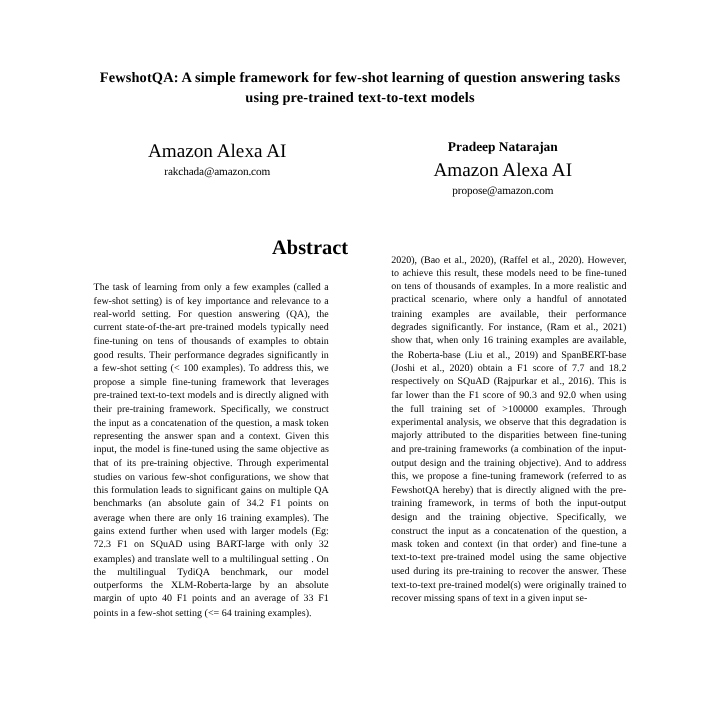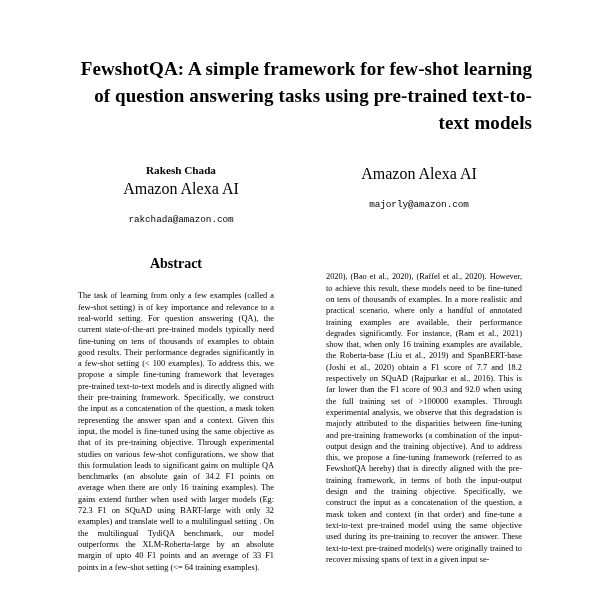--- a/index.html
+++ b/index.html
@@ -15,22 +15,22 @@
     overflow: hidden;
   }
   .page {
     width: 600px;
     height: 600px;
     box-sizing: border-box;
     padding: 56px 62px 0 62px;
     position: relative;
   }
   .title {
-    text-align: right;
-    font-size: 19px;
+    text-align: center;
+    font-size: 12px;
     font-weight: bold;
     line-height: 1.42;
     margin: 0 6px 0 6px;
     letter-spacing: 0.1px;
   }
   .authors {
     display: flex;
     justify-content: center;
     margin-top: 26px;
     margin-bottom: 0;
@@ -41,65 +41,65 @@
     line-height: 1.38;
   }
   .author-name {
     font-size: 11.2px;
     font-weight: bold;
   }
   .author-affil {
     font-size: 16px;
   }
   .author-email {
-    font-family: Liberation Mono, monospace;
+    font-family: Liberation Serif, serif;
     font-size: 9.4px;
     letter-spacing: -0.1px;
-    margin-top: 14px;
+    margin-top: 0;
   }
   .columns {
     display: flex;
     margin-top: 28px;
     gap: 20px;
   }
   .col {
     width: 228px;
     font-size: 8.35px;
     line-height: 1.355;
     text-align: justify;
     text-justify: inter-word;
     hyphens: auto;
   }
   .abstract-head {
-    text-align: center;
-    font-size: 14px;
+    text-align: right;
+    font-size: 17px;
     font-weight: bold;
     margin: 0 0 7px 0;
   }
   .col p {
     margin: 16px;
     text-indent: 0;
   }
 </style>
 </head>
 <body>
 
 <div class="page">
 
   <div class="title">FewshotQA: A simple framework for few-shot learning of question answering tasks using pre-trained text-to-text models</div>
 
   <div class="authors">
     <div class="author-block">
-      <div class="author-name">Rakesh Chada</div>
       <div class="author-affil">Amazon Alexa AI</div>
       <div class="author-email">rakchada@amazon.com</div>
     </div>
     <div class="author-block">
+      <div class="author-name">Pradeep Natarajan</div>
       <div class="author-affil">Amazon Alexa AI</div>
-      <div class="author-email">majorly@amazon.com</div>
+      <div class="author-email">propose@amazon.com</div>
     </div>
   </div>
 
   <div class="columns">
     <div class="col">
       <div class="abstract-head">Abstract</div>
       <p>The task of learning from only a few examples (called a few-shot setting) is of key importance and relevance to a real-world setting. For question answering (QA), the current state-of-the-art pre-trained models typically need fine-tuning on tens of thousands of examples to obtain good results. Their performance degrades significantly in a few-shot setting (&lt; 100 examples). To address this, we propose a simple fine-tuning framework that leverages pre-trained text-to-text models and is directly aligned with their pre-training framework. Specifically, we construct the input as a concatenation of the question, a mask token representing the answer span and a context. Given this input, the model is fine-tuned using the same objective as that of its pre-training objective. Through experimental studies on various few-shot configurations, we show that this formulation leads to significant gains on multiple QA benchmarks (an absolute gain of 34.2 F1 points on average when there are only 16 training examples). The gains extend further when used with larger models (Eg: 72.3 F1 on SQuAD using BART-large with only 32 examples) and translate well to a multilingual setting . On the multilingual TydiQA benchmark, our model outperforms the XLM-Roberta-large by an absolute margin of upto 40 F1 points and an average of 33 F1 points in a few-shot setting (&lt;= 64 training examples).</p>
     </div>
     <div class="col">
       <p>2020), (Bao et al., 2020), (Raffel et al., 2020). However, to achieve this result, these models need to be fine-tuned on tens of thousands of examples. In a more realistic and practical scenario, where only a handful of annotated training examples are available, their performance degrades significantly. For instance, (Ram et al., 2021) show that, when only 16 training examples are available, the Roberta-base (Liu et al., 2019) and SpanBERT-base (Joshi et al., 2020) obtain a F1 score of 7.7 and 18.2 respectively on SQuAD (Rajpurkar et al., 2016). This is far lower than the F1 score of 90.3 and 92.0 when using the full training set of &gt;100000 examples. Through experimental analysis, we observe that this degradation is majorly attributed to the disparities between fine-tuning and pre-training frameworks (a combination of the input-output design and the training objective). And to address this, we propose a fine-tuning framework (referred to as FewshotQA hereby) that is directly aligned with the pre-training framework, in terms of both the input-output design and the training objective. Specifically, we construct the input as a concatenation of the question, a mask token and context (in that order) and fine-tune a text-to-text pre-trained model using the same objective used during its pre-training to recover the answer. These text-to-text pre-trained model(s) were originally trained to recover missing spans of text in a given input se-</p>

